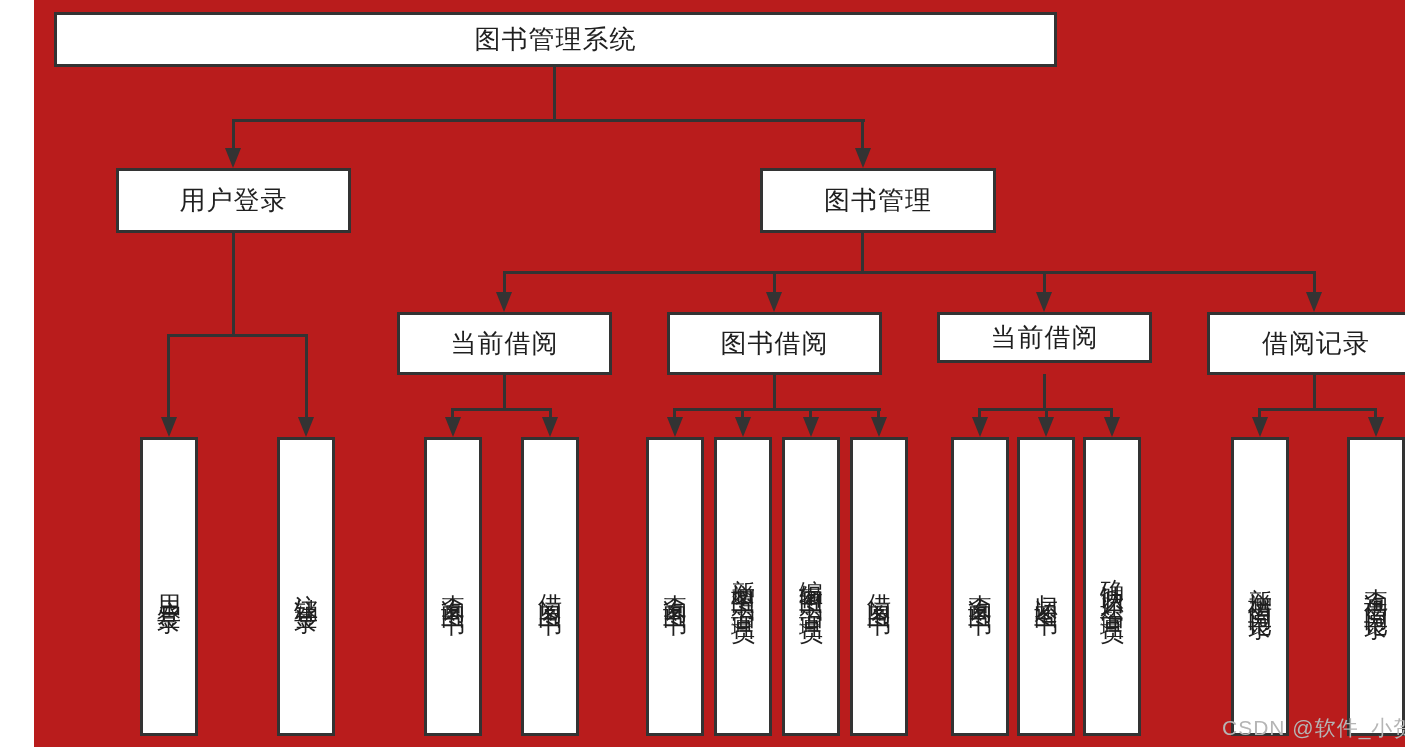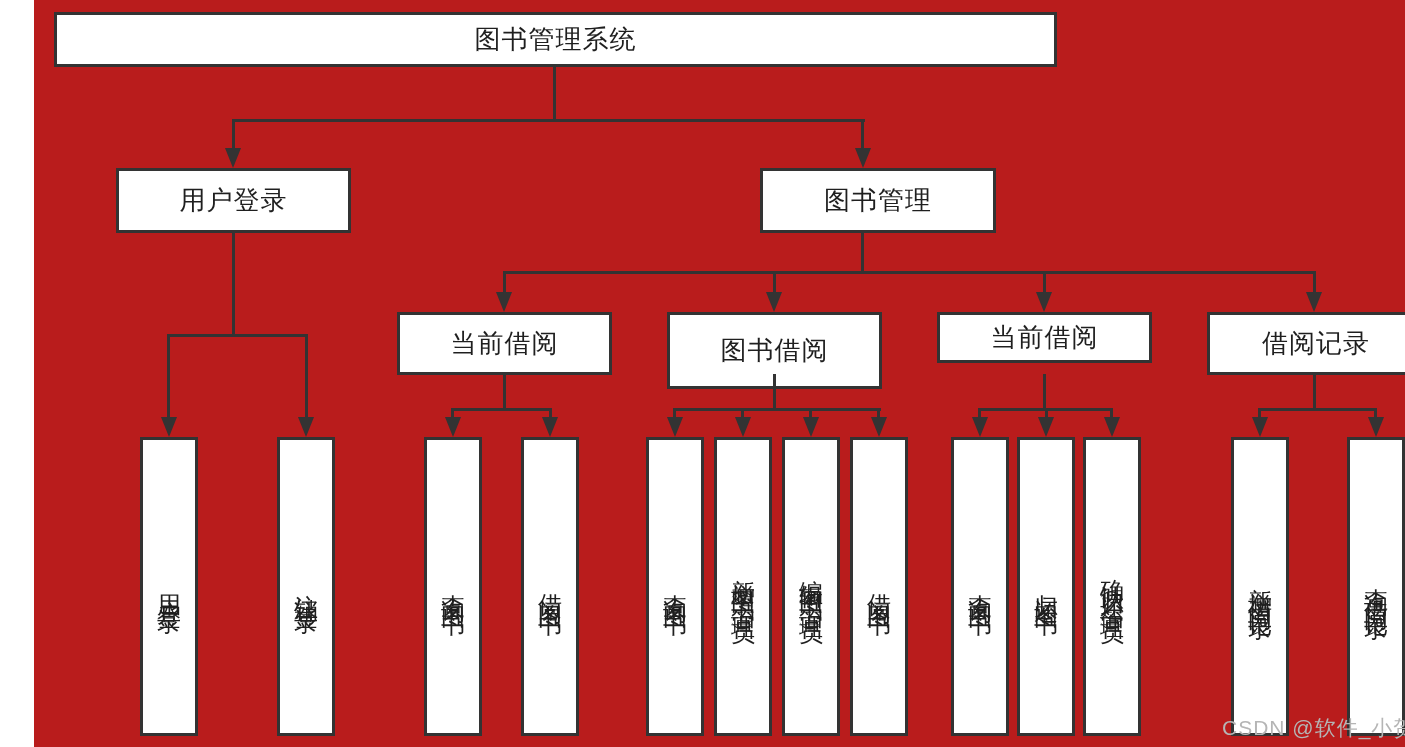--- a/index.html
+++ b/index.html
@@ -26,21 +26,21 @@
   }
   .watermark{
     position:absolute;left:1188px;top:714px;font-size:21px;letter-spacing:1px;
     color:#b5b5b5;white-space:nowrap;z-index:5;
   }
   
   #n-root{left:20px;top:12px;width:1003px;height:55px;}
   #n-login{left:82px;top:168px;width:235px;height:65px;}
   #n-mgmt{left:726px;top:168px;width:236px;height:65px;}
   #n-new{left:363px;top:312px;width:215px;height:63px;}
-  #n-borrow{left:633px;top:312px;width:215px;height:77px;}
+  #n-borrow{left:633px;top:312px;width:215px;height:63px;}
   #n-current{left:903px;top:312px;width:215px;height:51px;}
   #n-records{left:1173px;top:312px;width:218px;height:63px;}
   #lf-1{left:106px;} #lf-2{left:243px;}
   #lf-3{left:390px;} #lf-4{left:487px;}
   #lf-5{left:612px;} #lf-6{left:680px;} #lf-7{left:748px;} #lf-8{left:816px;}
   #lf-9{left:917px;} #lf-10{left:983px;} #lf-11{left:1049px;}
   #lf-12{left:1197px;} #lf-13{left:1313px;}
 </style>
 </head>
 <body>

